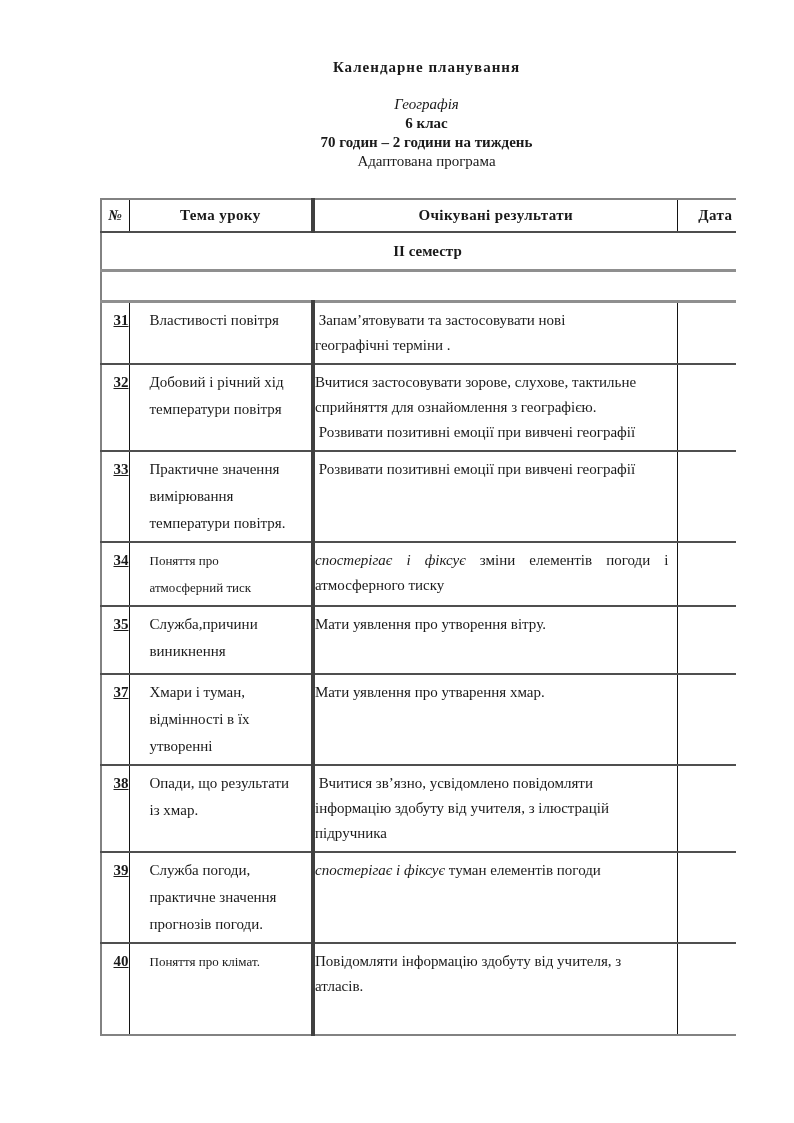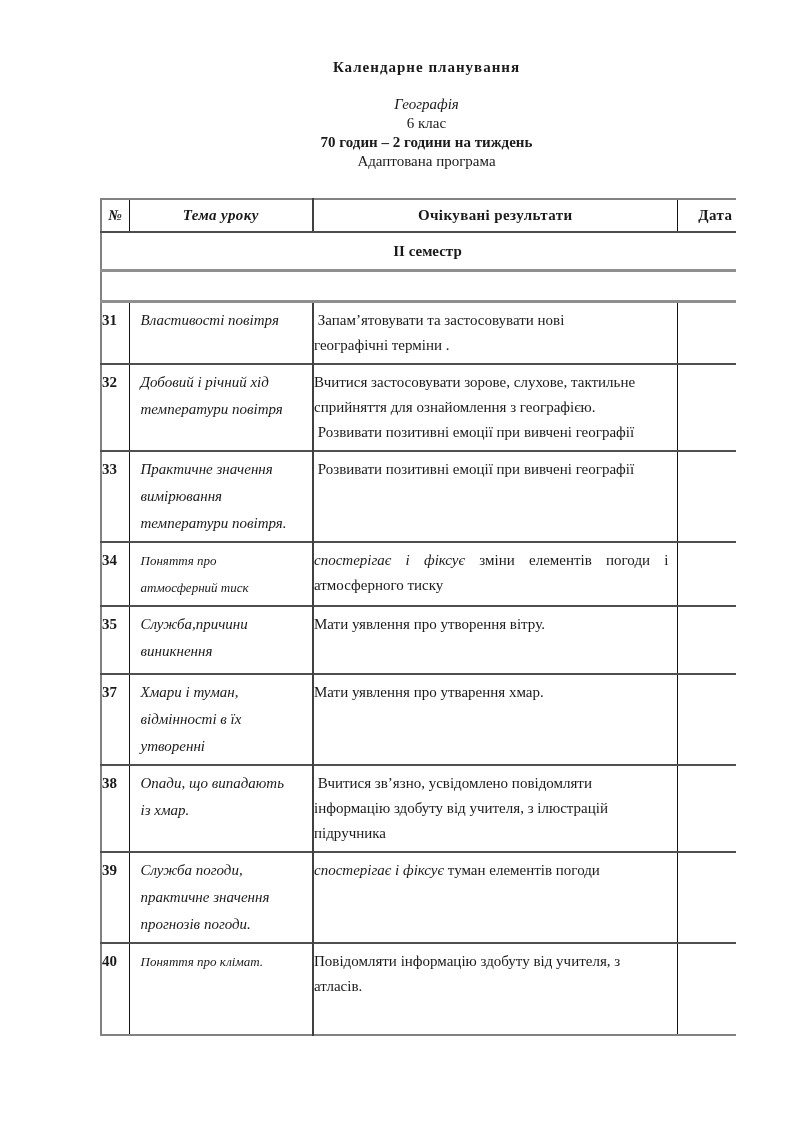--- a/index.html
+++ b/index.html
@@ -8,55 +8,55 @@
     font-family:"Liberation Serif","DejaVu Serif",serif;
     color:#1a1a1a;
   }
   .page { position:relative; width:736px; height:1123px; background:#fff; overflow:hidden; }
 
   
   .heading { padding-top:58px; margin-left:100px; width:653px; text-align:center; }
   .t-line { font-size:15px; line-height:19px; }
   .title   { font-weight:bold; letter-spacing:1px; margin-bottom:18px; }
   .subject { font-weight:normal; font-style:italic; }
-  .grade   { font-weight:normal; }
+  .grade   { font-weight:bold; }
   .hours   { font-weight:bold; }
   .program { font-weight:normal; }
 
   
   table.schedule {
     border-collapse:collapse; table-layout:fixed;
     width:653px; margin:27px 0 0 100px;
     border:2px solid #828282;
   }
   th, td { vertical-align:top; font-size:15px; padding:0; }
 
   thead th {
     font-weight:bold; text-align:center; vertical-align:middle;
     height:31px; border-bottom:2px solid #4d4d4d; letter-spacing:0.4px;
   }
   thead th.c-num { font-style:italic; }
 
   th.c-num,  td.c-num  { border-right:1px solid #141414; }
-  th.c-topic,td.c-topic{ border-right:2px solid #404040;font-style:italic; }
+  th.c-topic,td.c-topic{ border-right:4px solid #404040; }
   th.c-res,  td.c-res  { border-right:1px solid #141414; }
 
   .section-row td {
     height:36px; text-align:center; vertical-align:middle;
     font-weight:bold; border-bottom:3px solid #8f8f8f;
   }
   .spacer-row td { height:28px; border-bottom:3px solid #8f8f8f; }
 
   .data-row td { border-top:2px solid #4f4f4f; }
   .data-row .c-num {
-    font-weight:bold; text-align:left;
-    padding-top:4px; line-height:27px;
+    font-weight:bold; text-align:right;
+    padding-top:4px; line-height:27px;text-decoration:underline;
   }
   .data-row .c-topic {
-    padding:4px 6px 4px 11px; line-height:27px; white-space:pre-wrap;
+    padding:4px 6px 4px 20px; line-height:27px; white-space:pre-wrap;
   }
   .data-row .c-topic.small { font-size:13px; }
   .data-row .c-res {
     padding:5px 8px 5px 0; line-height:25px; white-space:pre-wrap;
   }
   .c-res .lead { font-style:italic; }
   .c-res.justify { text-align:justify; }
 </style>
 </head>
 <body>
@@ -142,21 +142,21 @@
           <td class="c-num">37</td>
           <td class="c-topic">Хмари і туман,
 відмінності в їх
 утворенні</td>
           <td class="c-res"><i class="lead"></i><span>Мати уявлення про утварення хмар.</span></td>
           <td class="c-date"></td>
         </tr>
 
       <tr class="data-row" style="height:78px">
           <td class="c-num">38</td>
-          <td class="c-topic">Опади, що випадають
+          <td class="c-topic">Опади, що результати
 із хмар.</td>
           <td class="c-res"><i class="lead"></i><span> Вчитися зв’язно, усвідомлено повідомляти
 інформацію здобуту від учителя, з ілюстрацій
 підручника</span></td>
           <td class="c-date"></td>
         </tr>
 
       <tr class="data-row" style="height:85px">
           <td class="c-num">39</td>
           <td class="c-topic">Служба погоди,

